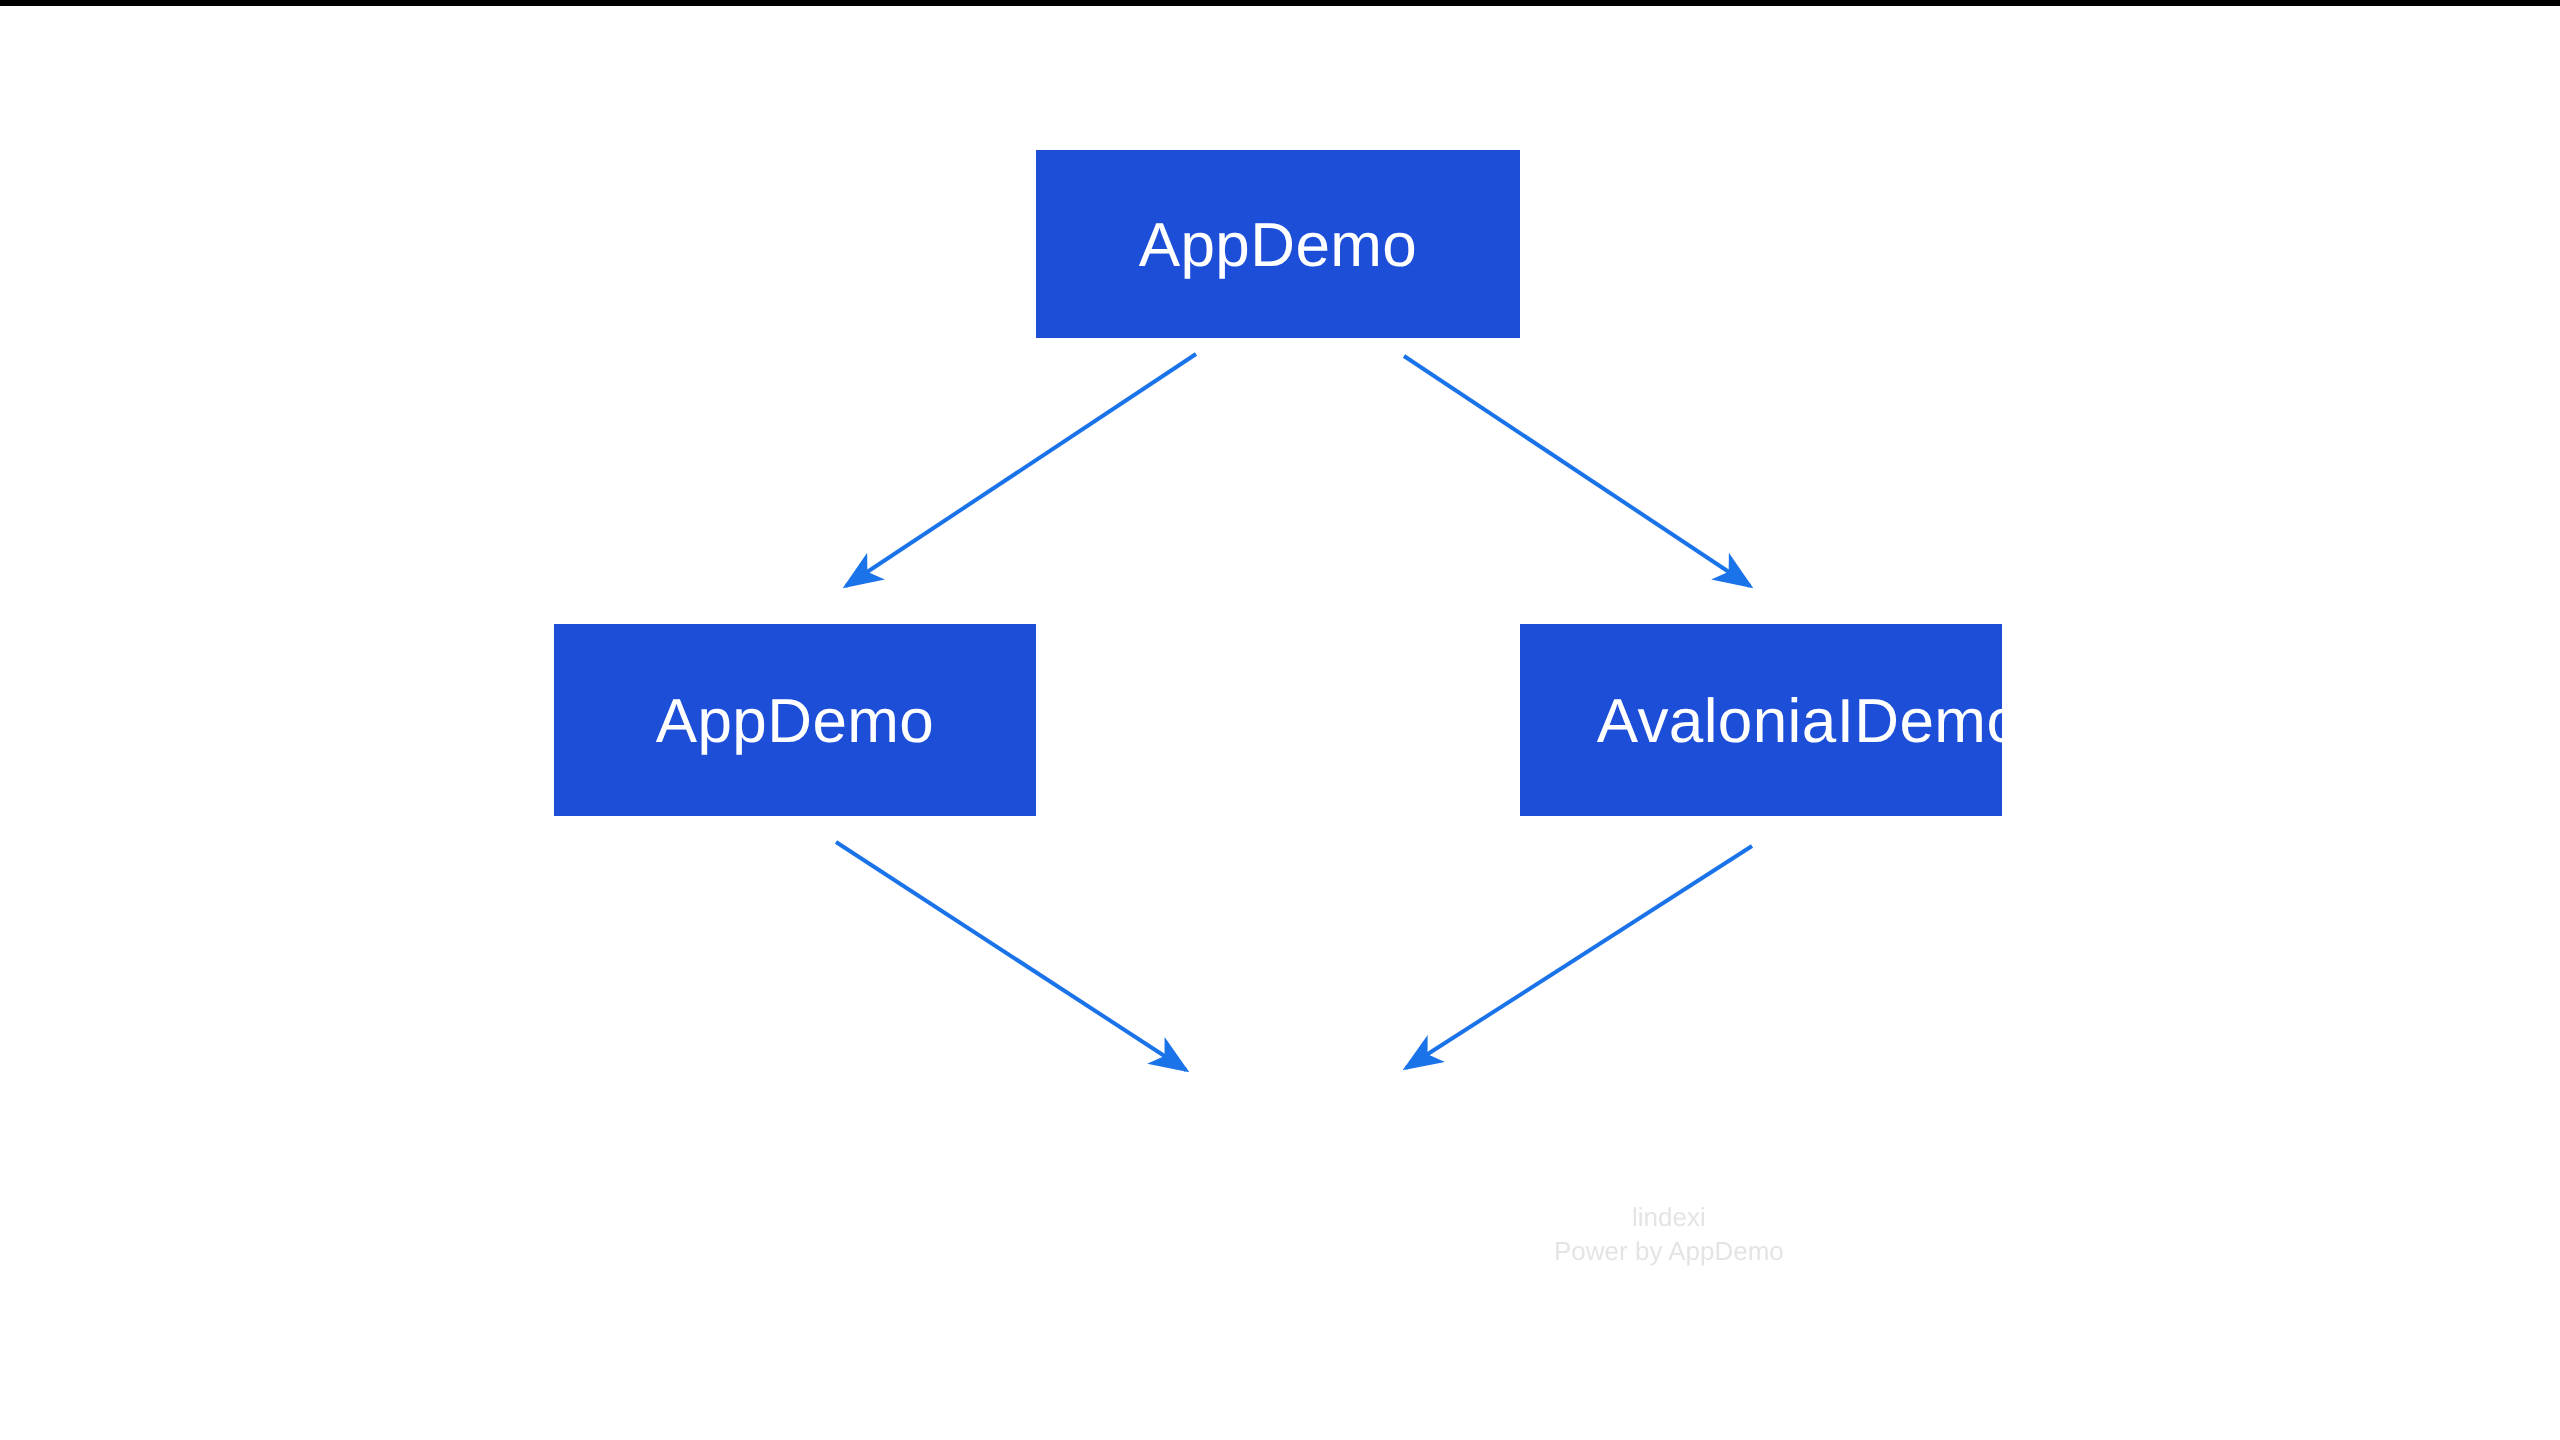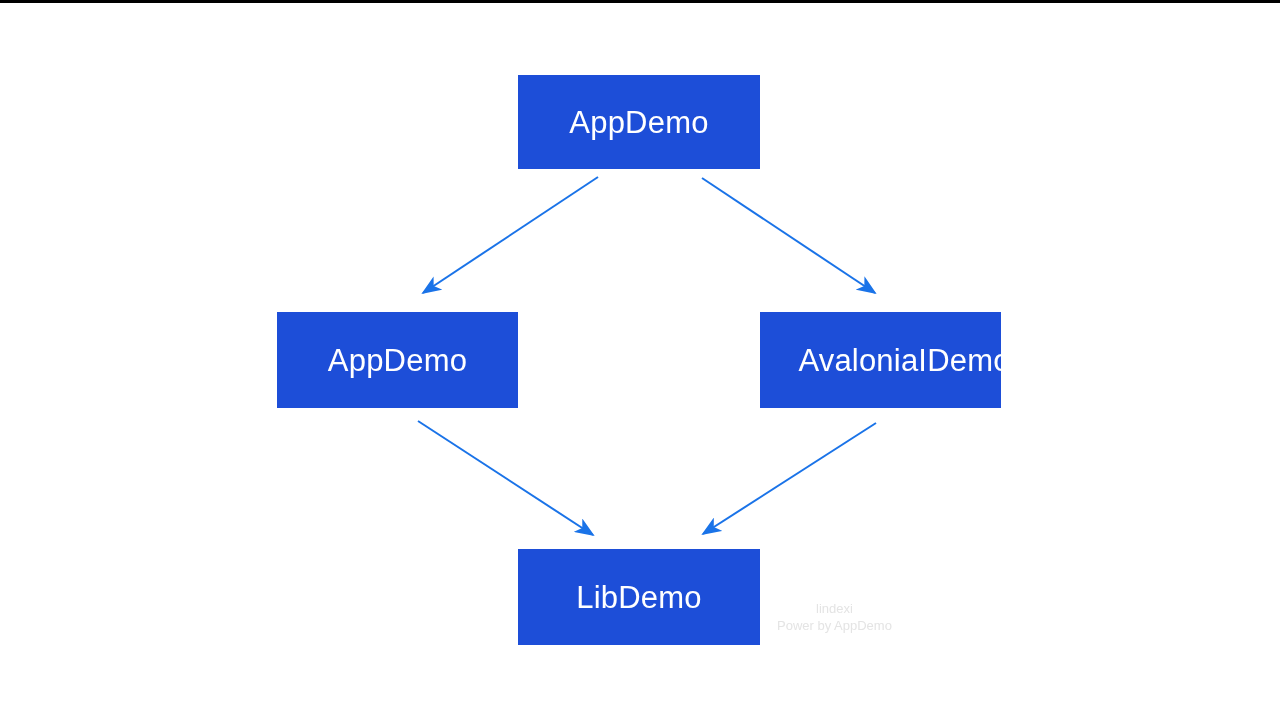--- a/index.html
+++ b/index.html
@@ -108,22 +108,19 @@
   </div>
 
   <div class="node" id="node-uno">
     <span class="node-label">AppDemo</span>
   </div>
 
   <div class="node" id="node-avalonia">
     <span class="node-label">AvaloniaIDemo</span>
   </div>
 
-  <div class="node" id="node-lib">
-    <span class="node-label">LibDemo</span>
-  </div>
 
   <div class="watermark">
     <span class="wm-line">lindexi</span>
     <span class="wm-line">Power by AppDemo</span>
   </div>
 
 </div>
 
 </body></html>

